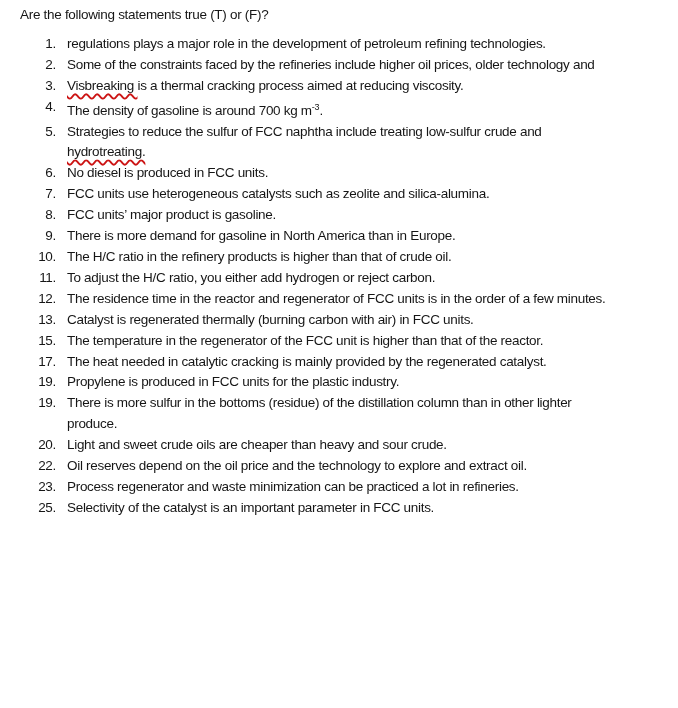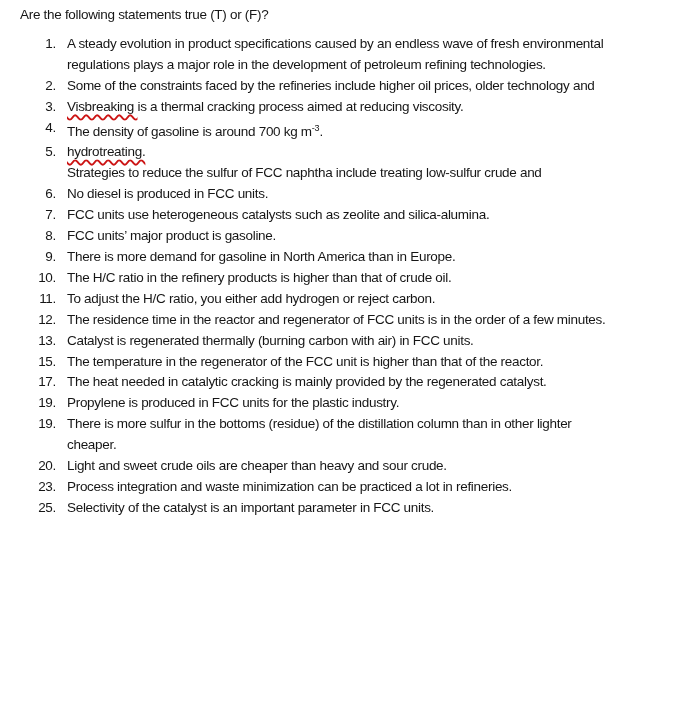--- a/index.html
+++ b/index.html
@@ -44,21 +44,20 @@
 </style>
 </head>
 <body style="background: rgb(255, 255, 255);">
 
 <div class="doc" style="color: rgb(22, 22, 22);">
   <div class="title">Are the following statements true (T) or (F)?</div>
   <div class="list">
       <div class="item">
         <span class="num">1.</span>
         <span class="txt">
-          <div class="line"><span>A steady evolution in product specifications caused by an endless wave of fresh environmental</span></div>
           <div class="line"><span>regulations plays a major role in the development of petroleum refining technologies.</span></div>
         </span>
       </div>
       <div class="item">
         <span class="num">2.</span>
         <span class="txt">
           <div class="line"><span>Some of the constraints faced by the refineries include higher oil prices, older technology and</span></div>
         </span>
       </div>
       <div class="item">
@@ -69,22 +68,22 @@
       </div>
       <div class="item">
         <span class="num">4.</span>
         <span class="txt">
           <div class="line"><span>The density of gasoline is around 700 kg m</span><span class="sup">-3</span><span>.</span></div>
         </span>
       </div>
       <div class="item">
         <span class="num">5.</span>
         <span class="txt">
+          <div class="line"><span>Strategies to reduce the sulfur of FCC naphtha include treating low-sulfur crude and</span></div>
           <div class="line"><span class="squiggle">hydrotreating.</span></div>
-          <div class="line"><span>Strategies to reduce the sulfur of FCC naphtha include treating low-sulfur crude and</span></div>
         </span>
       </div>
       <div class="item">
         <span class="num">6.</span>
         <span class="txt">
           <div class="line"><span>No diesel is produced in FCC units.</span></div>
         </span>
       </div>
       <div class="item">
         <span class="num">7.</span>
@@ -143,33 +142,39 @@
       <div class="item">
         <span class="num">19.</span>
         <span class="txt">
           <div class="line"><span>Propylene is produced in FCC units for the plastic industry.</span></div>
         </span>
       </div>
       <div class="item">
         <span class="num">19.</span>
         <span class="txt">
           <div class="line"><span>There is more sulfur in the bottoms (residue) of the distillation column than in other lighter</span></div>
-          <div class="line"><span>cheaper.</span></div>
+          <div class="line"><span>produce.</span></div>
         </span>
       </div>
       <div class="item">
         <span class="num">20.</span>
         <span class="txt">
           <div class="line"><span>Light and sweet crude oils are cheaper than heavy and sour crude.</span></div>
         </span>
       </div>
       <div class="item">
+        <span class="num">22.</span>
+        <span class="txt">
+          <div class="line"><span>Oil reserves depend on the oil price and the technology to explore and extract oil.</span></div>
+        </span>
+      </div>
+      <div class="item">
         <span class="num">23.</span>
         <span class="txt">
-          <div class="line"><span>Process integration and waste minimization can be practiced a lot in refineries.</span></div>
+          <div class="line"><span>Process regenerator and waste minimization can be practiced a lot in refineries.</span></div>
         </span>
       </div>
       <div class="item">
         <span class="num">25.</span>
         <span class="txt">
           <div class="line"><span>Selectivity of the catalyst is an important parameter in FCC units.</span></div>
         </span>
       </div>
     </div>
 </div>

